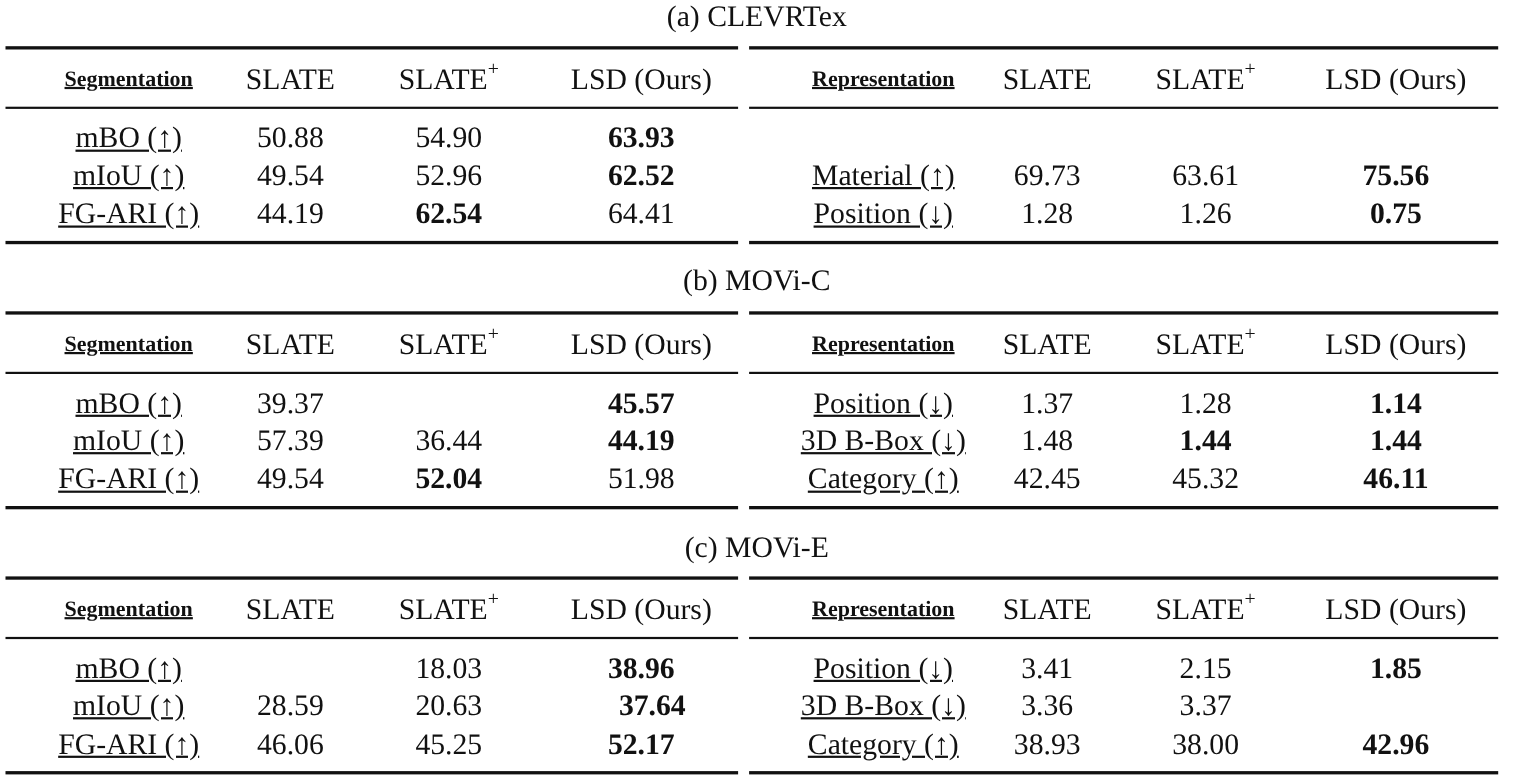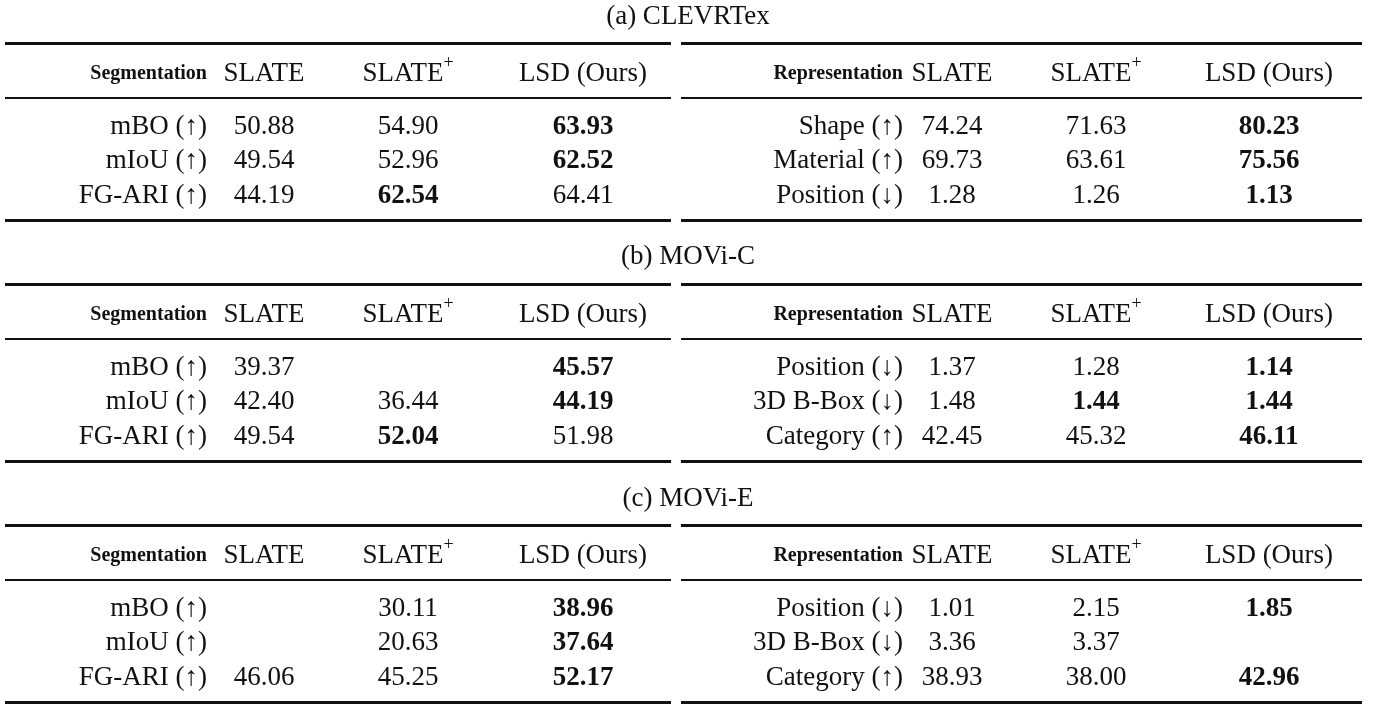--- a/index.html
+++ b/index.html
@@ -6,21 +6,21 @@
   body { width:1376px; height:707px; position:relative; overflow:hidden;
          font-family:"Liberation Serif","DejaVu Serif",serif; color:#111; }
   .caption { position:absolute; left:0; width:1376px; text-align:center;
              font-size:27px; line-height:30px; }
   .tbl { position:absolute; }
   .rule { position:absolute; left:0; right:0; background:#111; }
   .thick { height:3px; }
   .thin { height:2px; }
   .row { position:absolute; left:0; right:0; height:34px; line-height:34px; font-size:27px; }
   .cell { position:absolute; top:0; text-align:center; white-space:nowrap; }
-  .lab { text-align:right; }
+  .lab { text-align:center;text-decoration:underline; }
   .hdr-lab { font-weight:bold; font-size:20px; }
   .bold { font-weight:bold; }
   sup { font-size:18px; line-height:0; position:relative; top:-3px; }
 </style>
 </head>
 <body>
 
 <div id="root">
     <div class="caption" style="top:0px">(a) CLEVRTex</div>
     <div class="tbl" style="left:5px;top:42px;width:666px;height:182px">
@@ -55,58 +55,52 @@
     <div class="tbl" style="left:681px;top:42px;width:681px;height:182px">
       <div class="rule thick" style="top:0"></div>
       <div class="rule thin" style="top:55px"></div>
       <div class="rule thick" style="top:177px"></div>
       <div class="row" style="top:13px">
         <span class="cell lab hdr-lab" style="left:22px;width:200px"><span>Representation</span></span>
         <span class="cell" style="left:212px;width:118px"><span>SLATE</span></span>
         <span class="cell" style="left:350px;width:130px"><span>SLATE</span><sup>+</sup></span>
         <span class="cell" style="left:498px;width:180px"><span>LSD (Ours)</span></span>
       </div>
-      <div class="row" style="top:66px">
-        <span class="cell lab" style="left:22px;width:200px">Shape (↑)</span>
-        <span class="cell" style="left:212px;width:118px">74.24</span>
-        <span class="cell" style="left:350px;width:130px">71.63</span>
-        <span class="cell bold" style="left:498px;width:180px">80.23</span>
-      </div>
       <div class="row" style="top:100px">
         <span class="cell lab" style="left:22px;width:200px">Material (↑)</span>
         <span class="cell" style="left:212px;width:118px">69.73</span>
         <span class="cell" style="left:350px;width:130px">63.61</span>
         <span class="cell bold" style="left:498px;width:180px">75.56</span>
       </div>
       <div class="row" style="top:135px">
         <span class="cell lab" style="left:22px;width:200px">Position (↓)</span>
         <span class="cell" style="left:212px;width:118px">1.28</span>
         <span class="cell" style="left:350px;width:130px">1.26</span>
-        <span class="cell bold" style="left:498px;width:180px">1.13</span>
+        <span class="cell bold" style="left:498px;width:180px">0.75</span>
       </div>
     </div>
     <div class="caption" style="top:240px">(b) MOVi-C</div>
     <div class="tbl" style="left:5px;top:283px;width:666px;height:182px">
       <div class="rule thick" style="top:0"></div>
       <div class="rule thin" style="top:55px"></div>
       <div class="rule thick" style="top:177px"></div>
       <div class="row" style="top:13px">
         <span class="cell lab hdr-lab" style="left:22px;width:180px"><span>Segmentation</span></span>
         <span class="cell" style="left:200px;width:118px"><span>SLATE</span></span>
         <span class="cell" style="left:338px;width:130px"><span>SLATE</span><sup>+</sup></span>
         <span class="cell" style="left:488px;width:180px"><span>LSD (Ours)</span></span>
       </div>
       <div class="row" style="top:66px">
         <span class="cell lab" style="left:22px;width:180px">mBO (↑)</span>
         <span class="cell" style="left:200px;width:118px">39.37</span>
         <span class="cell bold" style="left:488px;width:180px">45.57</span>
       </div>
       <div class="row" style="top:100px">
         <span class="cell lab" style="left:22px;width:180px">mIoU (↑)</span>
-        <span class="cell" style="left:200px;width:118px">42.40</span>
+        <span class="cell" style="left:200px;width:118px">57.39</span>
         <span class="cell" style="left:338px;width:130px">36.44</span>
         <span class="cell bold" style="left:488px;width:180px">44.19</span>
       </div>
       <div class="row" style="top:135px">
         <span class="cell lab" style="left:22px;width:180px">FG-ARI (↑)</span>
         <span class="cell" style="left:200px;width:118px">49.54</span>
         <span class="cell bold" style="left:338px;width:130px">52.04</span>
         <span class="cell" style="left:488px;width:180px">51.98</span>
       </div>
     </div>
@@ -145,48 +139,49 @@
       <div class="rule thin" style="top:55px"></div>
       <div class="rule thick" style="top:177px"></div>
       <div class="row" style="top:13px">
         <span class="cell lab hdr-lab" style="left:22px;width:180px"><span>Segmentation</span></span>
         <span class="cell" style="left:200px;width:118px"><span>SLATE</span></span>
         <span class="cell" style="left:338px;width:130px"><span>SLATE</span><sup>+</sup></span>
         <span class="cell" style="left:488px;width:180px"><span>LSD (Ours)</span></span>
       </div>
       <div class="row" style="top:66px">
         <span class="cell lab" style="left:22px;width:180px">mBO (↑)</span>
-        <span class="cell" style="left:338px;width:130px">30.11</span>
+        <span class="cell" style="left:338px;width:130px">18.03</span>
         <span class="cell bold" style="left:488px;width:180px">38.96</span>
       </div>
       <div class="row" style="top:100px">
         <span class="cell lab" style="left:22px;width:180px">mIoU (↑)</span>
+        <span class="cell" style="left:200px;width:118px">28.59</span>
         <span class="cell" style="left:338px;width:130px">20.63</span>
-        <span class="cell bold" style="left:488px;width:180px">37.64</span>
+        <span class="cell bold" style="left:498px;width:180px">37.64</span>
       </div>
       <div class="row" style="top:135px">
         <span class="cell lab" style="left:22px;width:180px">FG-ARI (↑)</span>
         <span class="cell" style="left:200px;width:118px">46.06</span>
         <span class="cell" style="left:338px;width:130px">45.25</span>
         <span class="cell bold" style="left:488px;width:180px">52.17</span>
       </div>
     </div>
     <div class="tbl" style="left:681px;top:524px;width:681px;height:182px">
       <div class="rule thick" style="top:0"></div>
       <div class="rule thin" style="top:55px"></div>
       <div class="rule thick" style="top:177px"></div>
       <div class="row" style="top:13px">
         <span class="cell lab hdr-lab" style="left:22px;width:200px"><span>Representation</span></span>
         <span class="cell" style="left:212px;width:118px"><span>SLATE</span></span>
         <span class="cell" style="left:350px;width:130px"><span>SLATE</span><sup>+</sup></span>
         <span class="cell" style="left:498px;width:180px"><span>LSD (Ours)</span></span>
       </div>
       <div class="row" style="top:66px">
         <span class="cell lab" style="left:22px;width:200px">Position (↓)</span>
-        <span class="cell" style="left:212px;width:118px">1.01</span>
+        <span class="cell" style="left:212px;width:118px">3.41</span>
         <span class="cell" style="left:350px;width:130px">2.15</span>
         <span class="cell bold" style="left:498px;width:180px">1.85</span>
       </div>
       <div class="row" style="top:100px">
         <span class="cell lab" style="left:22px;width:200px">3D B-Box (↓)</span>
         <span class="cell" style="left:212px;width:118px">3.36</span>
         <span class="cell" style="left:350px;width:130px">3.37</span>
       </div>
       <div class="row" style="top:135px">
         <span class="cell lab" style="left:22px;width:200px">Category (↑)</span>

